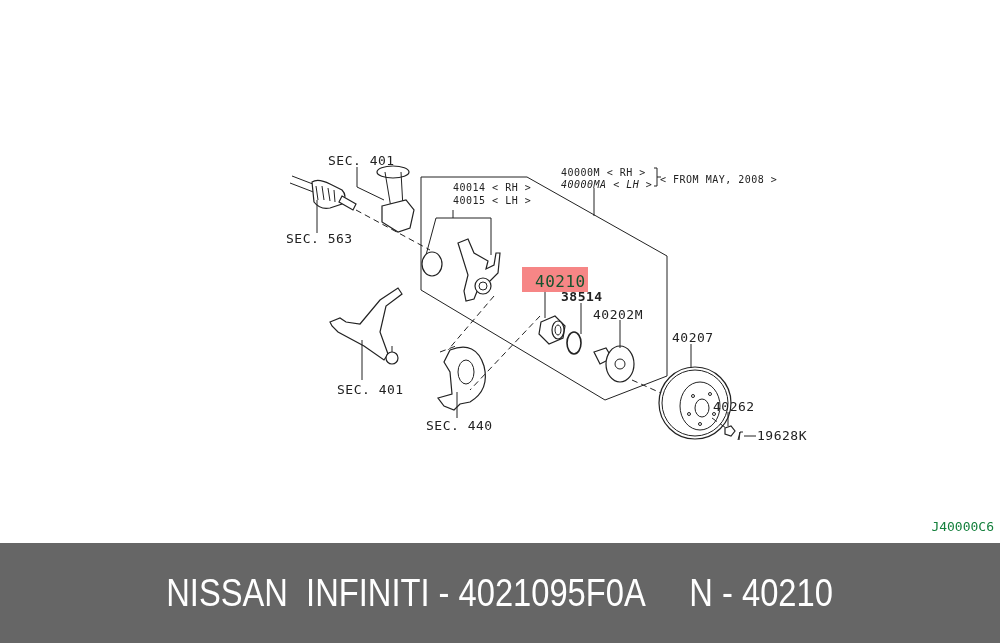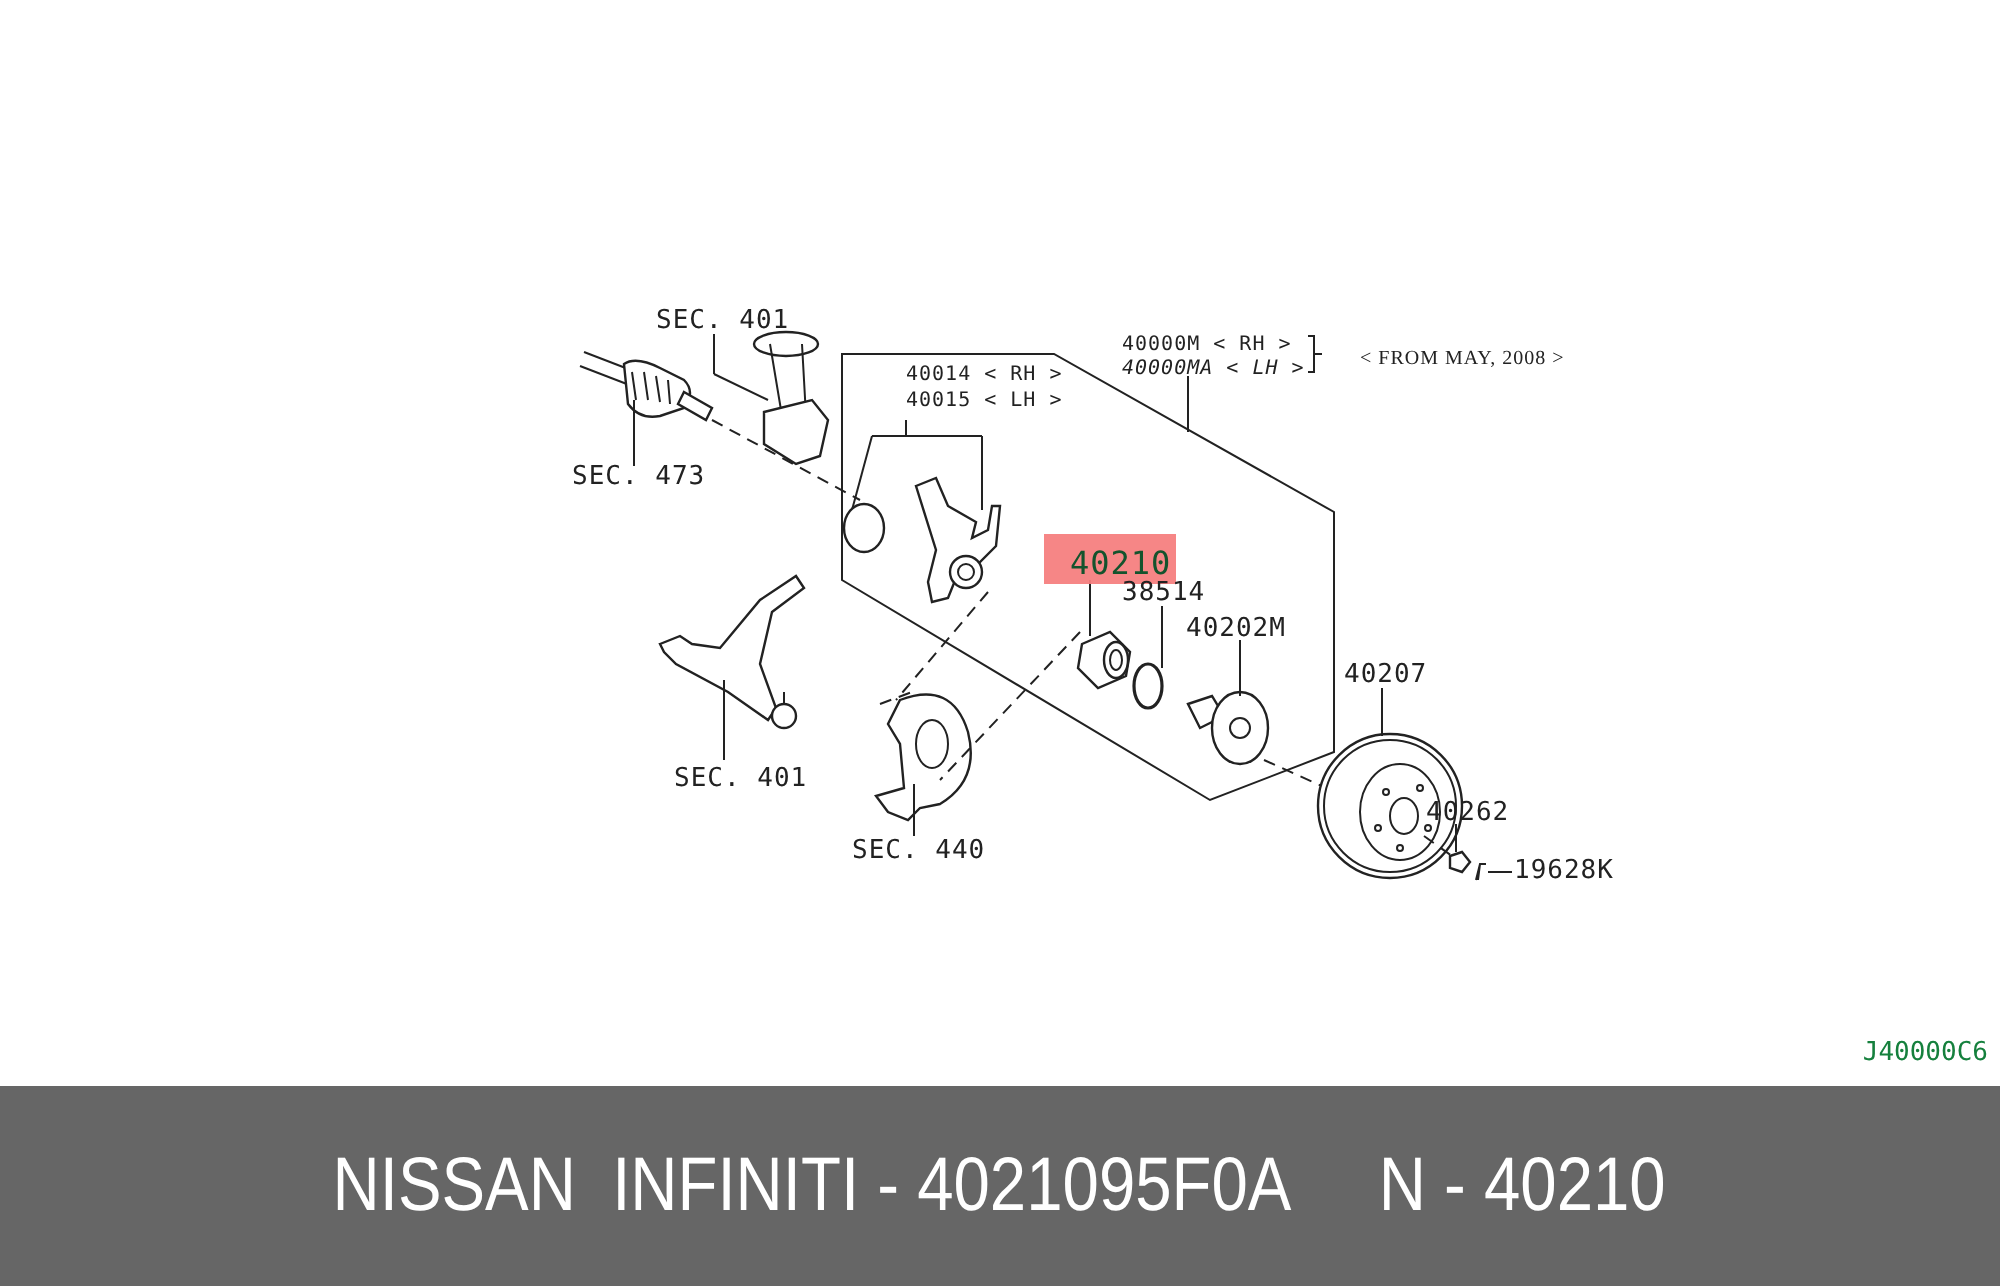--- a/index.html
+++ b/index.html
@@ -113,27 +113,27 @@
     <line class="ln" x1="594" y1="188" x2="594" y2="216"></line>
     <path class="ln" d="M654,168 l3,0 l0,18 l-3,0 M657,177 l4,0"></path>
   </svg>
 
   
   <div class="hl"></div>
   <span class="hl-label">40210</span>
 
   
   <span class="lbl" style="left:328px;top:155px;">SEC. 401</span>
-  <span class="lbl" style="left:286px;top:233px;">SEC. 473</span>
+  <span class="lbl" style="left:286px;top:233px;">SEC. 563</span>
   <span class="lbl" style="left:453px;top:182px;font-size:10px;">40014 &lt; RH &gt;</span>
   <span class="lbl" style="left:453px;top:195px;font-size:10px;">40015 &lt; LH &gt;</span>
   <span class="lbl" style="left:561px;top:167px;font-size:10px;">40000M  &lt; RH &gt;</span>
   <span class="lbl" style="left:561px;top:179px;font-size:10px;font-style:italic;">40000MA &lt; LH &gt;</span>
-  <span class="lbl" style="left:680px;top:174px;font-size:10px;font-family:Liberation Serif, serif;">&lt; FROM MAY, 2008 &gt;</span>
-  <span class="lbl" style="left:561px;top:291px;">38514</span>
+  <span class="lbl" style="left:660px;top:174px;font-size:10px;">&lt; FROM MAY, 2008 &gt;</span>
+  <span class="lbl" style="left:561px;top:291px;font-weight:bold;">38514</span>
   <span class="lbl" style="left:593px;top:309px;">40202M</span>
   <span class="lbl" style="left:672px;top:332px;">40207</span>
   <span class="lbl" style="left:713px;top:401px;">40262</span>
   <span class="lbl" style="left:757px;top:430px;">19628K</span>
   <span class="lbl" style="left:337px;top:384px;">SEC. 401</span>
   <span class="lbl" style="left:426px;top:420px;">SEC. 440</span>
 
   <span class="diagram-code">J40000C6</span>
 </div>
 

